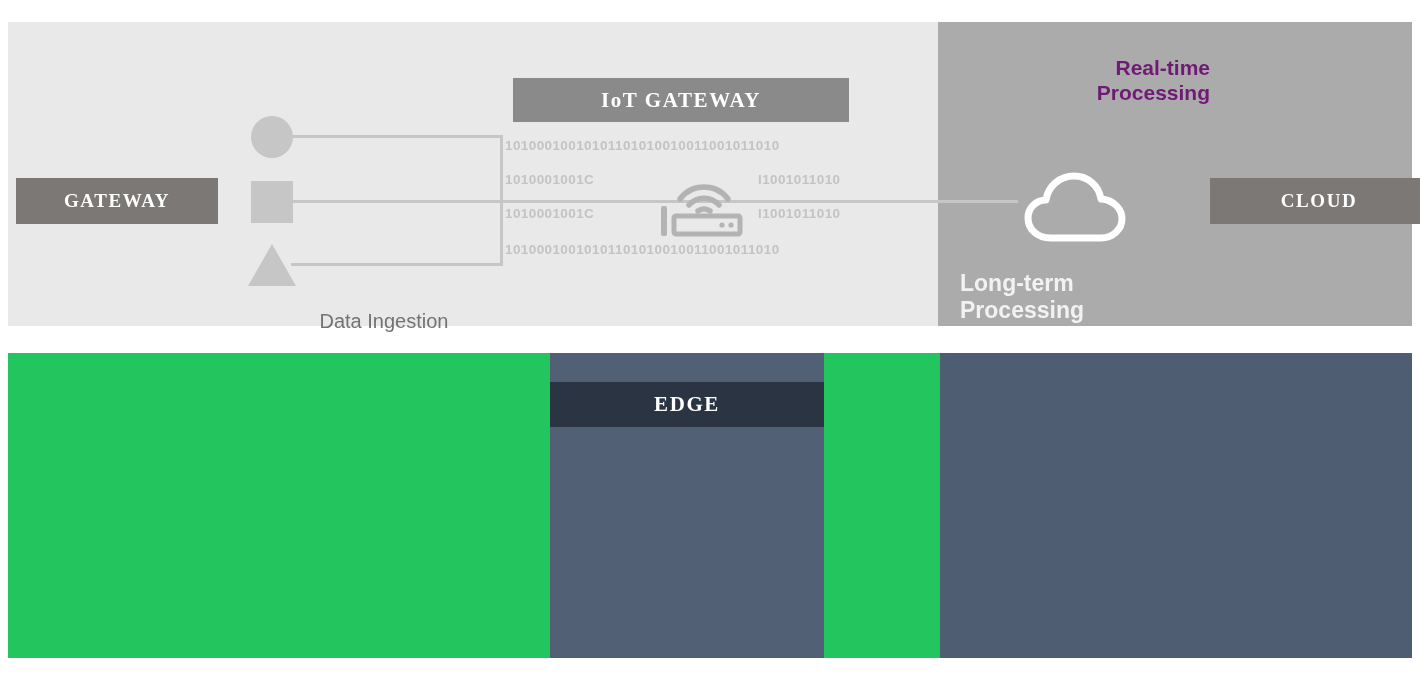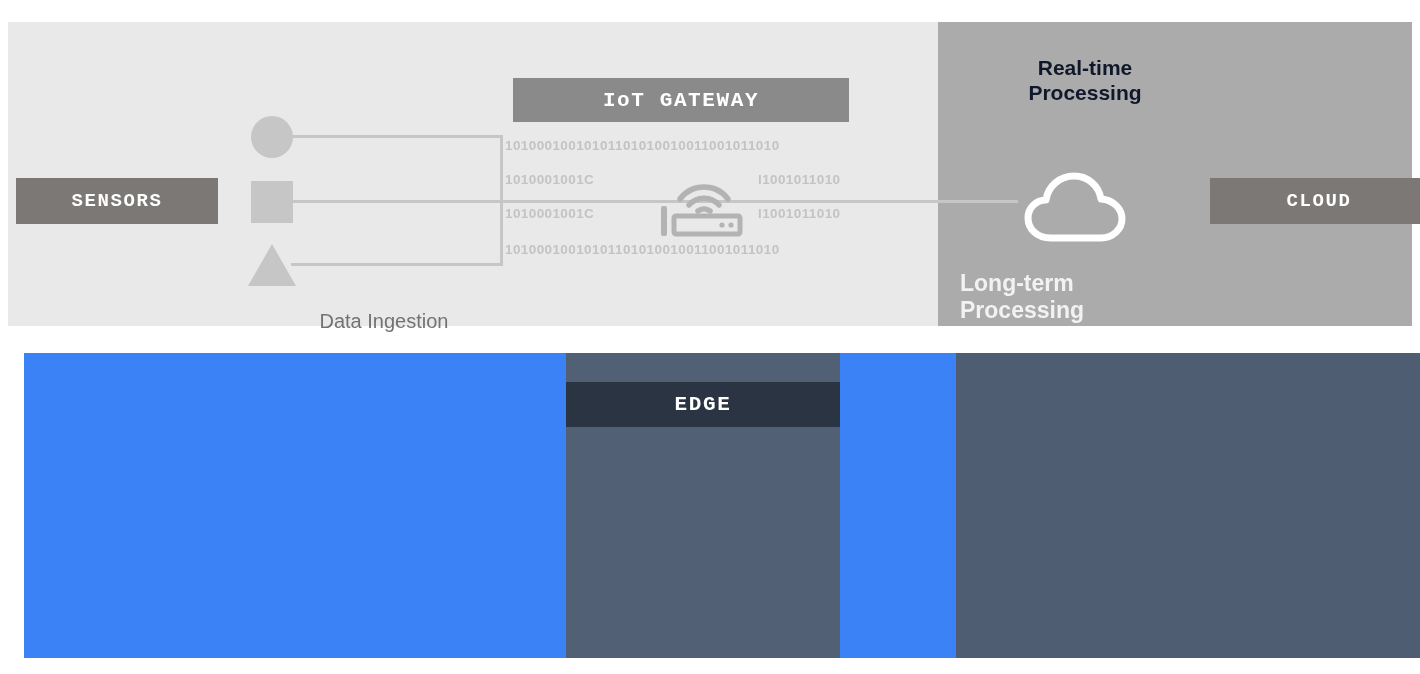--- a/index.html
+++ b/index.html
@@ -8,21 +8,21 @@
     font-family:"Liberation Sans","DejaVu Sans",sans-serif;
   }
   .stage{position:absolute;inset:0;}
 
   
   .panel{position:absolute;}
   .band{position:absolute;}
   .tag{
     position:absolute;display:flex;align-items:center;justify-content:center;
     font-weight:700;letter-spacing:1.6px;color:#ffffff;
-    font-family:Liberation Mono, monospace;
+    font-family:Liberation Serif, serif;
   }
   .caption{
     position:absolute;text-align:center;line-height:1.18;
     font-family:"Liberation Sans","DejaVu Sans",sans-serif;
     white-space:pre-line;
   }
   .bits{
     position:absolute;white-space:nowrap;font-size:13.5px;letter-spacing:.4px;
     font-family:"Liberation Sans","DejaVu Sans",sans-serif;font-weight:600;
   }
@@ -32,21 +32,21 @@
 
   
   #top-panel{left:8px;top:22px;width:1404px;height:304px;background:#e9e9e9;}
   #top-cloud-band{left:930px;top:0px;width:474px;height:304px;background:#ababab;}
 
   #top-sensors-tag{left:8px;top:156px;width:202px;height:46px;background:#7b7875;font-size:19px;}
   #top-gateway-tag{left:505px;top:56px;width:336px;height:44px;background:#8a8a8a;font-size:21px;}
   #top-cloud-tag{left:1202px;top:156px;width:218px;height:46px;background:#7b7875;font-size:19px;}
 
   #top-ingestion-cap{left:196px;top:288px;width:360px;font-size:20px;color:#737373;font-weight:500;}
-  #top-rt-cap{left:952px;top:34px;width:250px;font-size:21px;color:#0f172a;font-weight:600;text-align:center;}
+  #top-rt-cap{left:952px;top:34px;width:250px;font-size:21px;color:#701a75;font-weight:600;text-align:right;}
   #top-lt-cap{left:952px;top:248px;width:250px;font-size:23px;color:#f2f2f2;font-weight:600;text-align:left;}
 
   .t-shape{background:#c6c6c6;}
   #t-circle{left:243px;top:94px;width:42px;height:42px;border-radius:50%;}
   #t-square{left:243px;top:159px;width:42px;height:42px;}
   #t-tri{left:240px;top:222px;width:0;height:0;border-left:24px solid transparent;border-right:24px solid transparent;border-bottom:42px solid #c6c6c6;background:none;}
 
   .t-wire{background:#c6c6c6;}
   
   #t-w-top{left:283px;top:113px;width:212px;height:3px;}
@@ -60,21 +60,21 @@
   #t-bits-2{left:497px;top:150px;color:#c3c3c3;}
   #t-bits-3{left:497px;top:184px;color:#c3c3c3;}
   #t-bits-4{left:497px;top:220px;color:#c3c3c3;}
   #t-bits-r2{left:750px;top:150px;color:#c3c3c3;}
   #t-bits-r3{left:750px;top:184px;color:#c3c3c3;}
 
   #t-gw-icon{left:648px;top:146px;width:96px;height:72px;}
   #t-cloud-icon{left:1010px;top:140px;width:120px;height:88px;}
 
   
-  #bot-panel{left:24px;top:353px;width:1168px;height:305px;background:#3b82f6;}
+  #bot-panel{left:8px;top:353px;width:1168px;height:305px;background:#22c55e;}
   #bot-edge-band{left:542px;top:0px;width:274px;height:305px;background:#526076;}
   #bot-cloud-band{left:932px;top:0px;width:472px;height:305px;background:#4f5d72;}
 
   #bot-edge-tag{left:542px;top:29px;width:274px;height:45px;background:#2b3442;font-size:21px;}
 </style>
 </head>
 <body>
 
 <div class="stage">
 
@@ -119,21 +119,21 @@
         <path d="M33 76 C18 76 10 66 10 56 C10 46 18 38 28 38 C30 24 42 14 56 14 C70 14 81 24 83 37 C96 38 104 47 104 57 C104 67 95 76 83 76 Z" fill="none" stroke="#ffffff" stroke-width="7" stroke-linejoin="round"></path>
       </svg>
     </div>
 
     <div class="caption" id="top-ingestion-cap">Data Ingestion</div>
     <div class="caption" id="top-rt-cap">Real-time
 Processing</div>
     <div class="caption" id="top-lt-cap">Long-term
 Processing</div>
 
-    <div class="tag" id="top-sensors-tag">SENSORS</div>
+    <div class="tag" id="top-sensors-tag">GATEWAY</div>
     <div class="tag" id="top-gateway-tag">IoT GATEWAY</div>
     <div class="tag" id="top-cloud-tag">CLOUD</div>
   </div>
 
   <div class="panel" id="bot-panel">
 
     <div class="band" id="bot-edge-band"></div>
     <div class="band" id="bot-cloud-band"></div>
 
     <div class="tag" id="bot-edge-tag">EDGE</div>

